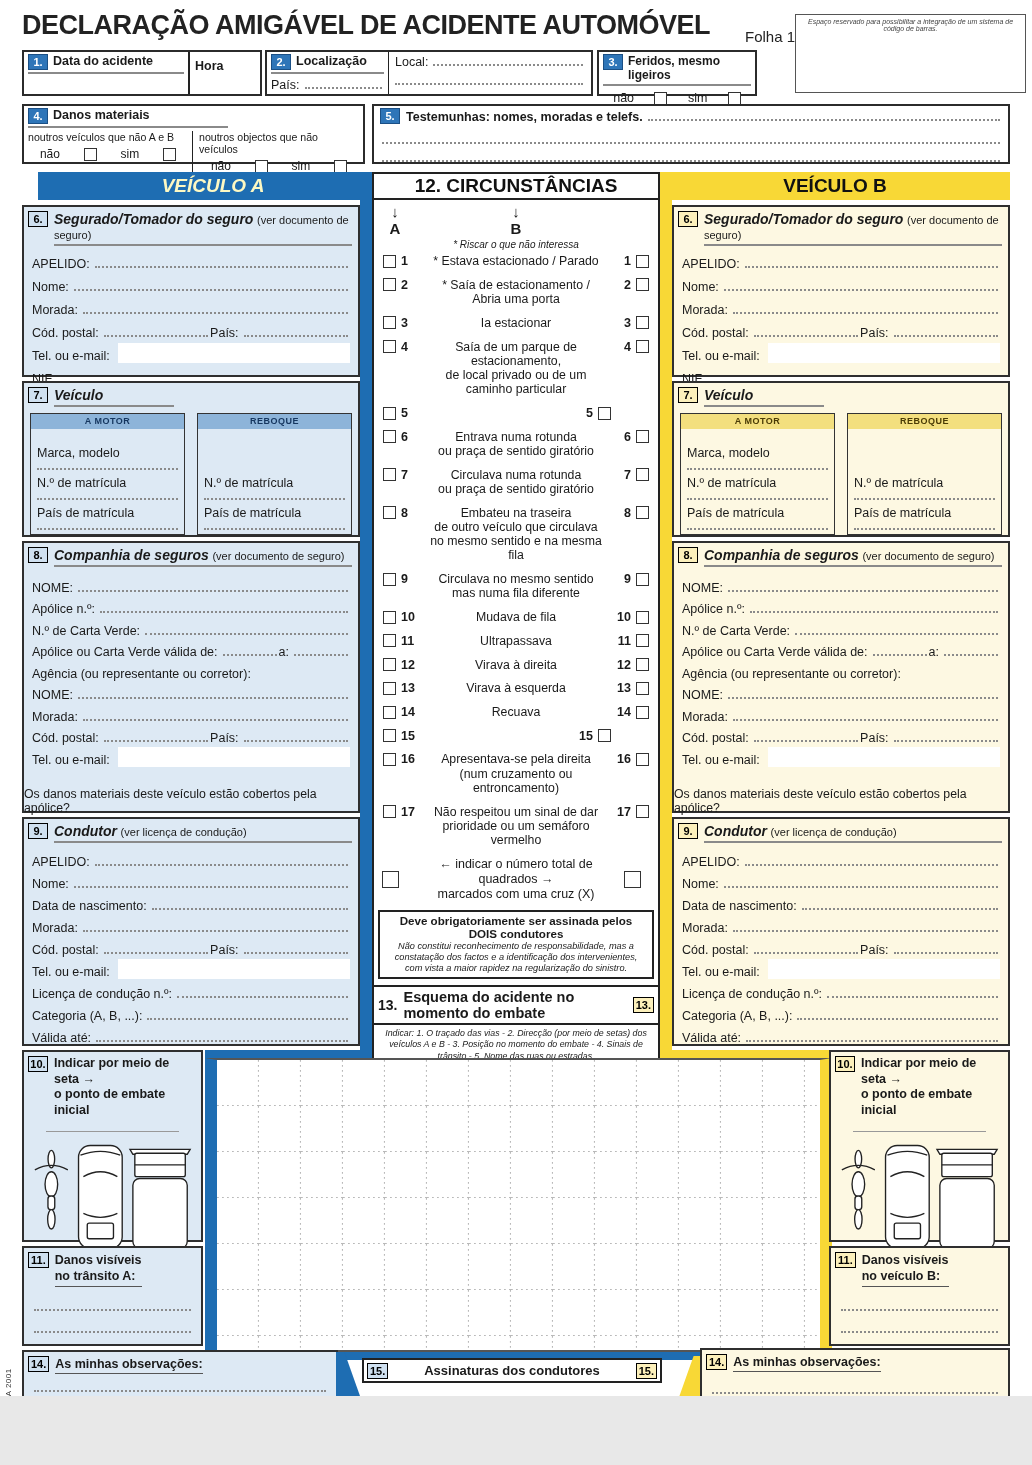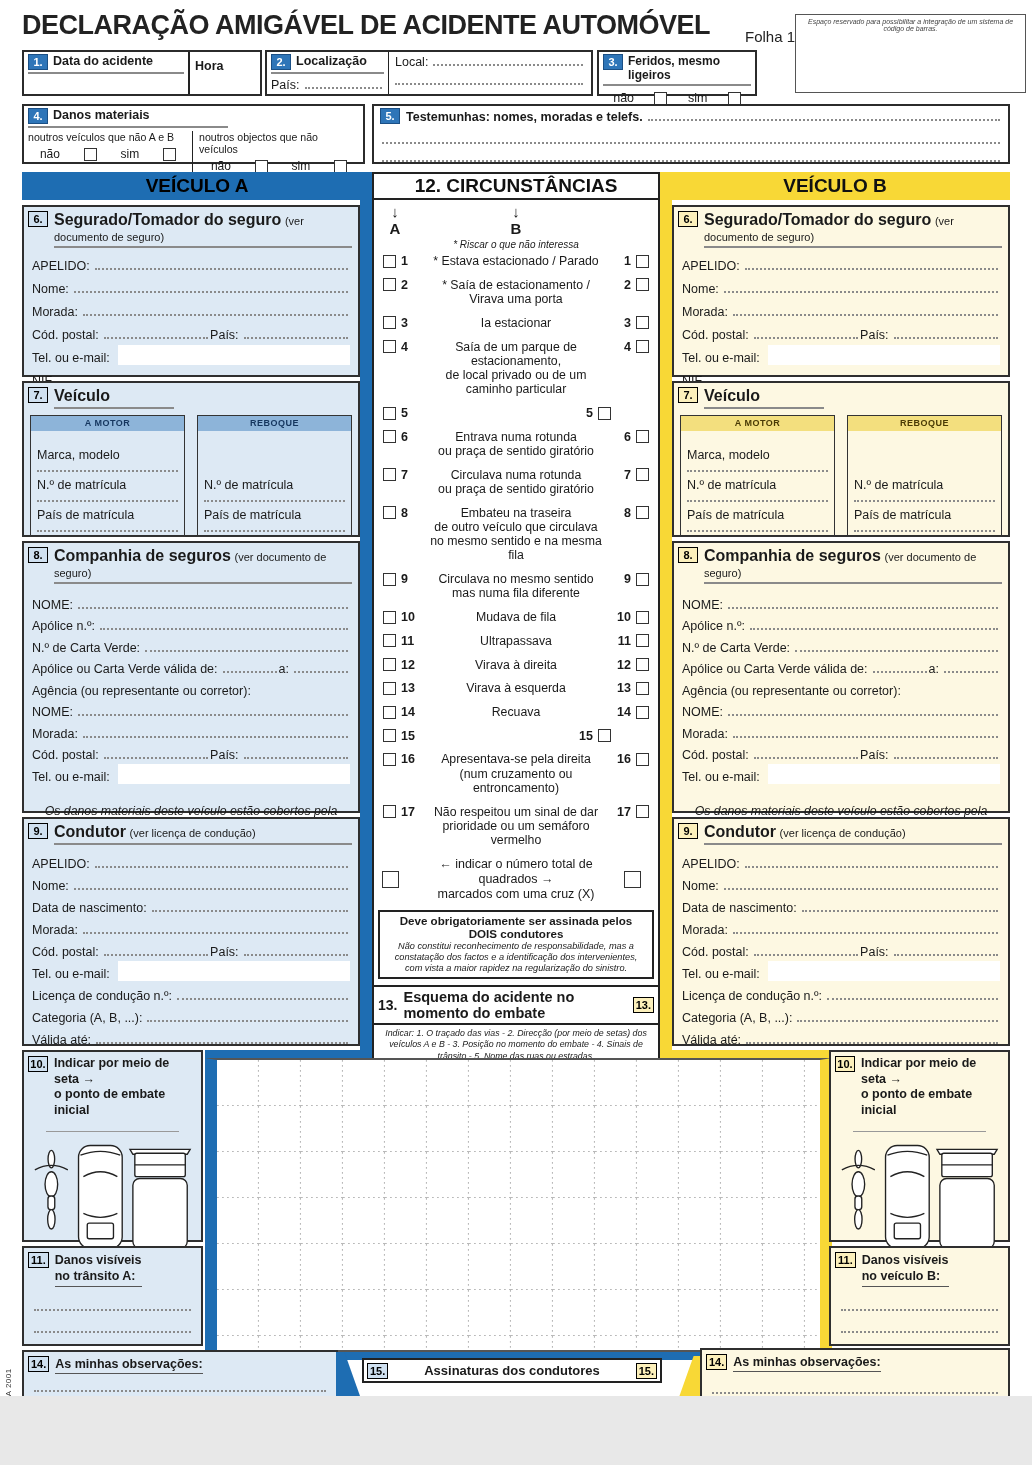--- a/index.html
+++ b/index.html
@@ -19,45 +19,45 @@
 
   
   .tbox { border:2px solid #2b2b2b; background:#fff; }
   .badge { display:inline-flex; align-items:center; justify-content:center;
            font-weight:bold; font-size:11px; min-width:20px; height:16px; padding:0 2px; }
   .badge-solid { background:#2e75b8; color:#fff; border:1px solid #1a4f85; }
   .badge-a { background:#cfe0f0; color:#000; border:1.5px solid #000; }
   .badge-b { background:#fcf0bb; color:#000; border:1.5px solid #000; }
   .sec-head { display:flex; align-items:flex-start; gap:6px; padding:4px 6px 2px 4px; }
   .sec-title-wrap { flex:1; border-bottom:2px solid #8a8a8a; padding-bottom:2px; font-size:13px; }
-  .sec-title-wrap b { font-size:16px; }
+  .sec-title-wrap b { font-size:14px;font-style:italic; }
   .sec-title-wrap .sub { font-size:11px; font-weight:normal; }
   .dots { flex:1; border-bottom:2px dotted #8a8a8a; margin:0 2px 3px 5px; min-width:12px; }
   .frow { display:flex; align-items:flex-end; padding:0 8px; font-size:12.5px; }
   .white-input { background:#fff; flex:1; height:20px; margin-left:8px; border:0; }
   .cb { display:inline-block; width:13px; height:13px; border:1.5px solid #333; background:#fff; vertical-align:middle; }
   .cb-lg { width:17px; height:17px; }
 
   
   .colhead { top:172px; height:28px; display:flex; align-items:center; justify-content:center;
              font-weight:900; font-size:19px; }
-  .colhead-a { left:22px; width:350px; background:#1e6db2; color:#000000; }
+  .colhead-a { left:38px; width:350px; background:#1e6db2; color:#fef9c3;font-style:italic; }
   .colhead-c { left:372px; width:288px; background:#fff; color:#111; border:2px solid #222; }
   .colhead-b { left:660px; width:350px; background:#f8d836; color:#111; }
   .band-v { top:200px; width:12px; height:860px; }
   .band-blue { background:#1e6db2; } .band-yellow { background:#f8d836; }
 
   
   .sec { position:absolute; border:2px solid #2f2f2f; }
   .colA-sec { left:22px; width:338px; background:#dde9f4; }
   .colB-sec { left:672px; width:338px; background:#fdf8e2; }
   .s6 { top:205px; height:172px; } .s7 { top:381px; height:156px; }
   .s8 { top:541px; height:272px; } .s9 { top:817px; height:229px; }
   .s6 .frow { height:23px; } .s8 .frow { height:21.5px; } .s9 .frow { height:22px; }
-  .qrow { font-style:italic; font-size:12.3px; text-align:center; padding-top:20px; }
+  .qrow { font-size:12.3px; text-align:left; padding-top:20px; }
   .qrow .opts { display:flex; justify-content:center; gap:70px; margin-top:2px; }
 
   
   .veh-cols { display:flex; gap:12px; padding:4px 6px 0; }
   .veh-box { flex:1; border:1.5px solid #333; height:122px; display:flex; flex-direction:column; }
   .veh-box-head { height:15px; font-size:9px; font-weight:bold; text-align:center; line-height:15px; letter-spacing:0.5px; }
   .head-motor-a { background:#8db4d9; color:#15365f; }
   .head-motor-b { background:#f3df7e; color:#4a3b05; }
   .veh-fields { flex:1; display:flex; flex-direction:column; justify-content:flex-end; padding:2px 6px 4px; }
   .veh-field-label { font-size:12.5px; margin-top:6px; }
@@ -404,21 +404,21 @@
             <span class="cb"></span>
           </span>
         </div>
 
         <div class="circ-row">
           <span class="lcell">
             <span class="cb"></span>
             <span class="cnum">2</span>
           </span>
           <span class="ctext">* Saía de estacionamento /
-Virava uma porta</span>
+Abria uma porta</span>
           <span class="rcell">
             <span class="cnum">2</span>
             <span class="cb"></span>
           </span>
         </div>
 
         <div class="circ-row">
           <span class="lcell">
             <span class="cb"></span>
             <span class="cnum">3</span>

